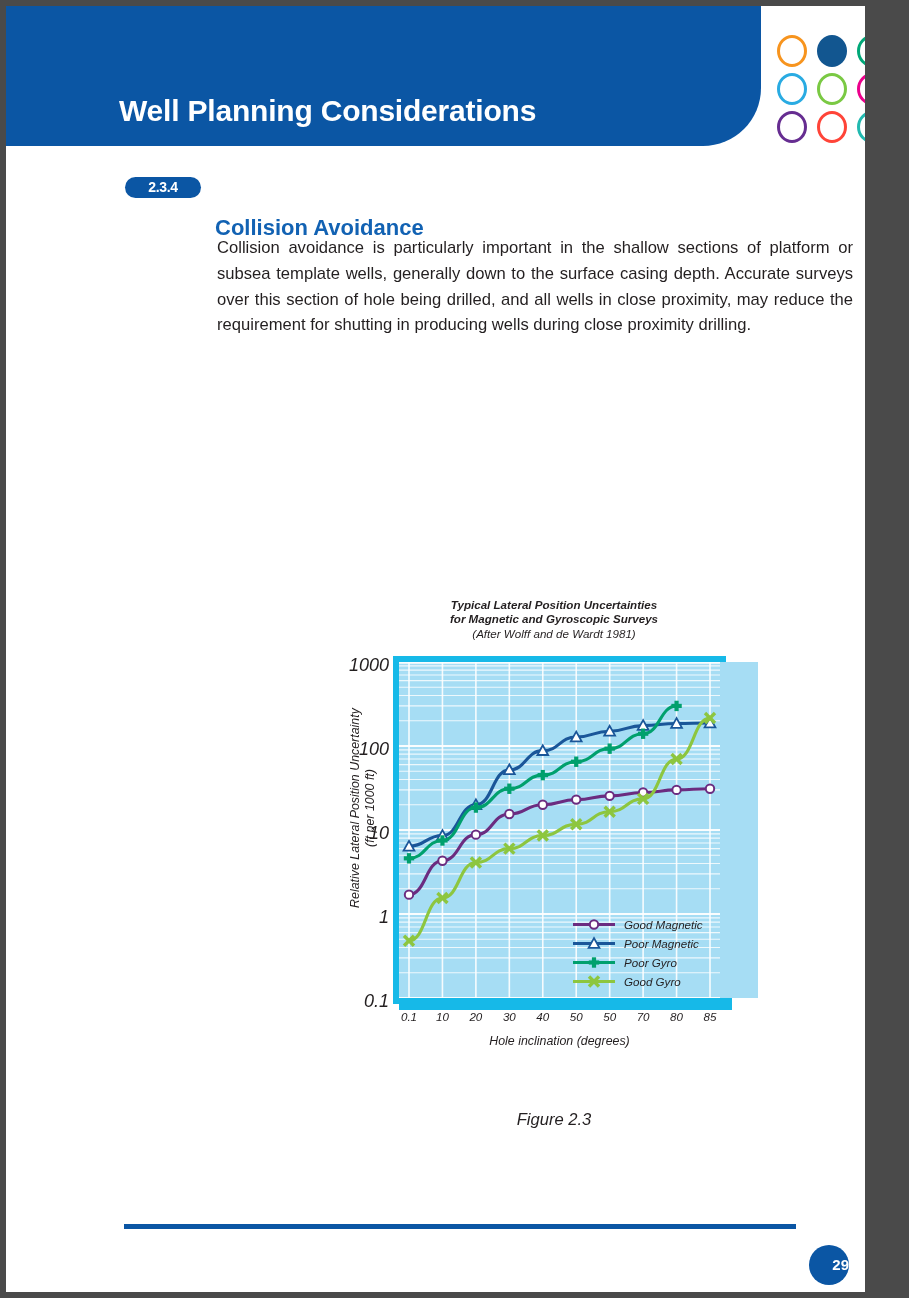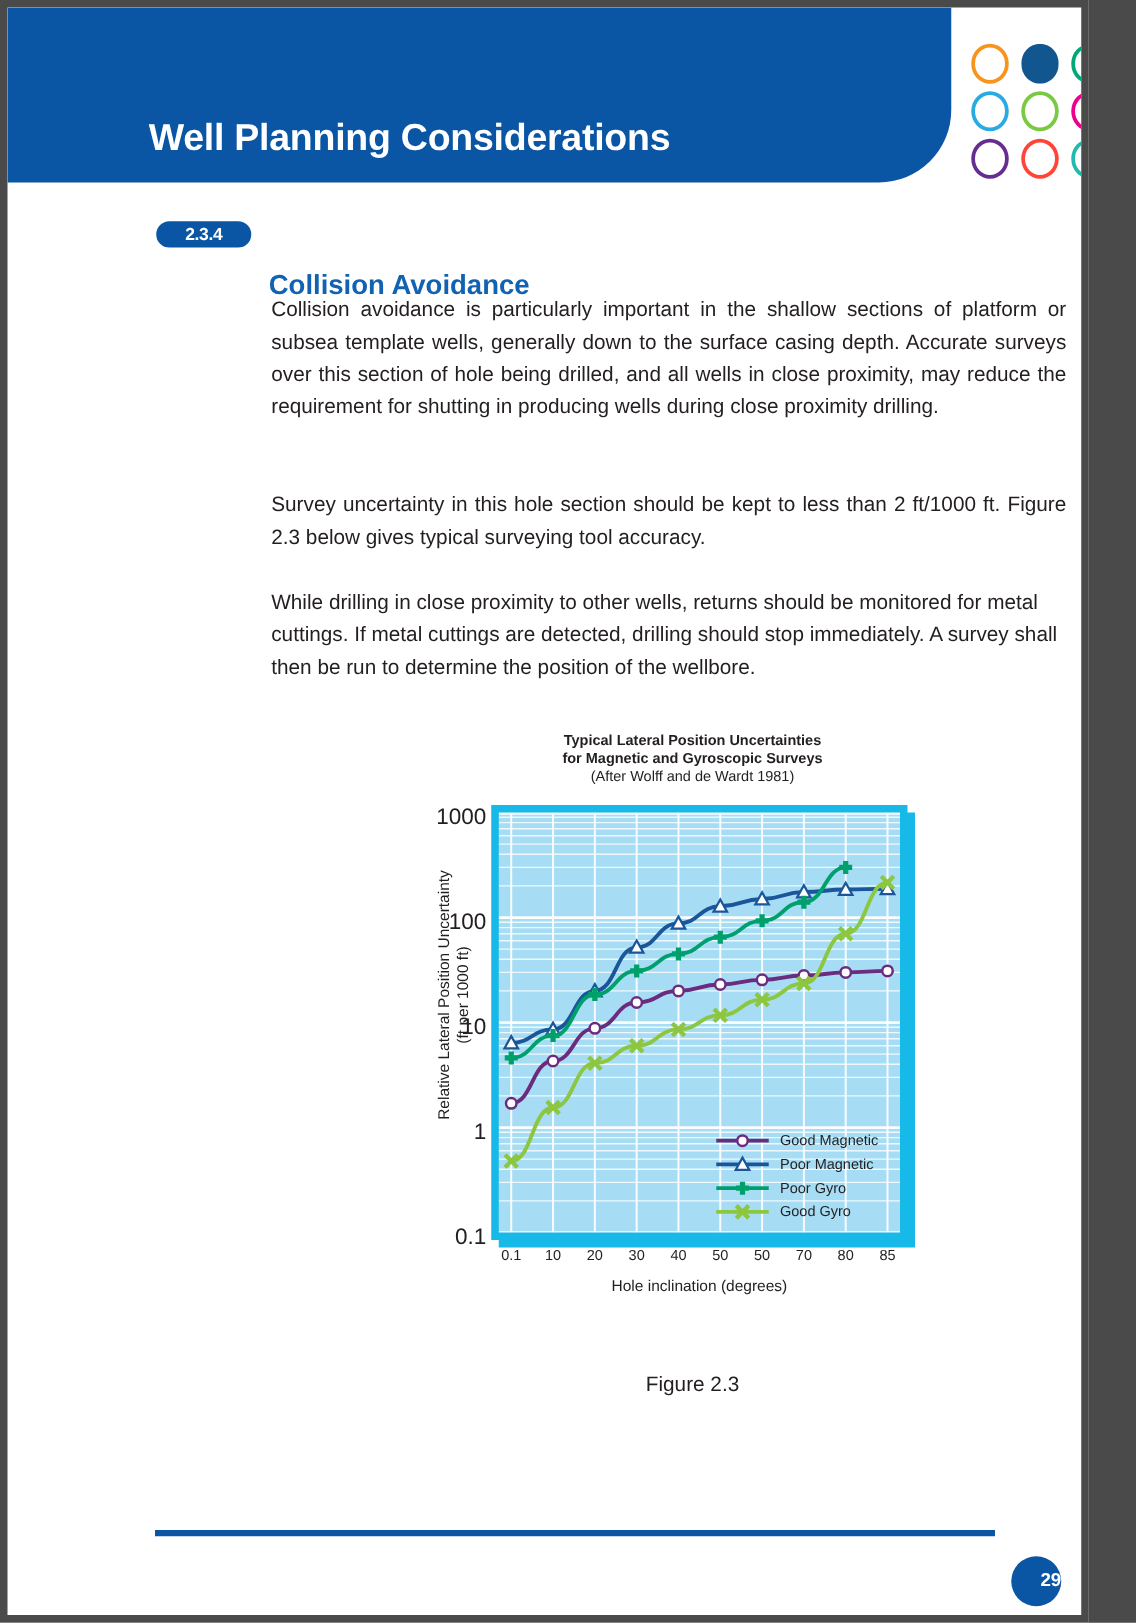--- a/index.html
+++ b/index.html
@@ -108,23 +108,24 @@
   }
   .para.last { text-align: left; }
   #para1 { top: 229px; }
   #para2 { top: 385px; }
   #para3 { top: 463px; }
 
   
   #chart-block {
     position: absolute;
     left: 300px;
-    top: 580px;
+    top: 592px;
     width: 440px;
     height: 520px;
+    font-style: italic;
   }
   #chart-title {
     position: absolute;
     left: 88px;
     top: 0px;
     width: 320px;
     text-align: center;
     font-size: 11.6px;
     color: #231f20;
     line-height: 14.4px;
@@ -148,20 +149,21 @@
     background: #16b9e8;
     padding: 6px;
     box-sizing: border-box;
   }
   #plot-area {
     position: relative;
     width: 100%;
     height: 100%;
     background: #a6ddf4;
     overflow: hidden;
+    padding-left: 38px;
   }
   #plot-svg {
     position: absolute;
     left: 0;
     top: 0;
   }
 
   
   .ylab {
     position: absolute;
@@ -302,22 +304,20 @@
       </div>
       <div class="dot-cell">
         <div class="dot" style="border-color: rgb(34, 185, 176);"></div>
       </div>
     </div>
 
   <div id="section-num">2.3.4</div>
   <div id="section-title">Collision Avoidance</div>
 
   <div class="para" id="para1">Collision avoidance is particularly important in the shallow sections of platform or subsea template wells, generally down to the surface casing depth. Accurate surveys over this section of hole being drilled, and all wells in close proximity, may reduce the requirement for shutting in producing wells during close proximity drilling.</div>
-  <div class="para" id="para2">Survey uncertainty in this hole section should be kept to less than 2 ft/1000 ft. Figure 2.3 below gives typical surveying tool accuracy.</div>
-  <div class="para last" id="para3">While drilling in close proximity to other wells, returns should be monitored for metal cuttings. If metal cuttings are detected, drilling should stop immediately. A survey shall then be run to determine the position of the wellbore.</div>
 
   <div id="chart-block">
 
     <div id="chart-title">
       <div class="b">Typical Lateral Position Uncertainties</div>
       <div class="b">for Magnetic and Gyroscopic Surveys</div>
       <div>(After Wolff and de Wardt 1981)</div>
     </div>
 
     <div id="plot-shadow"></div>

